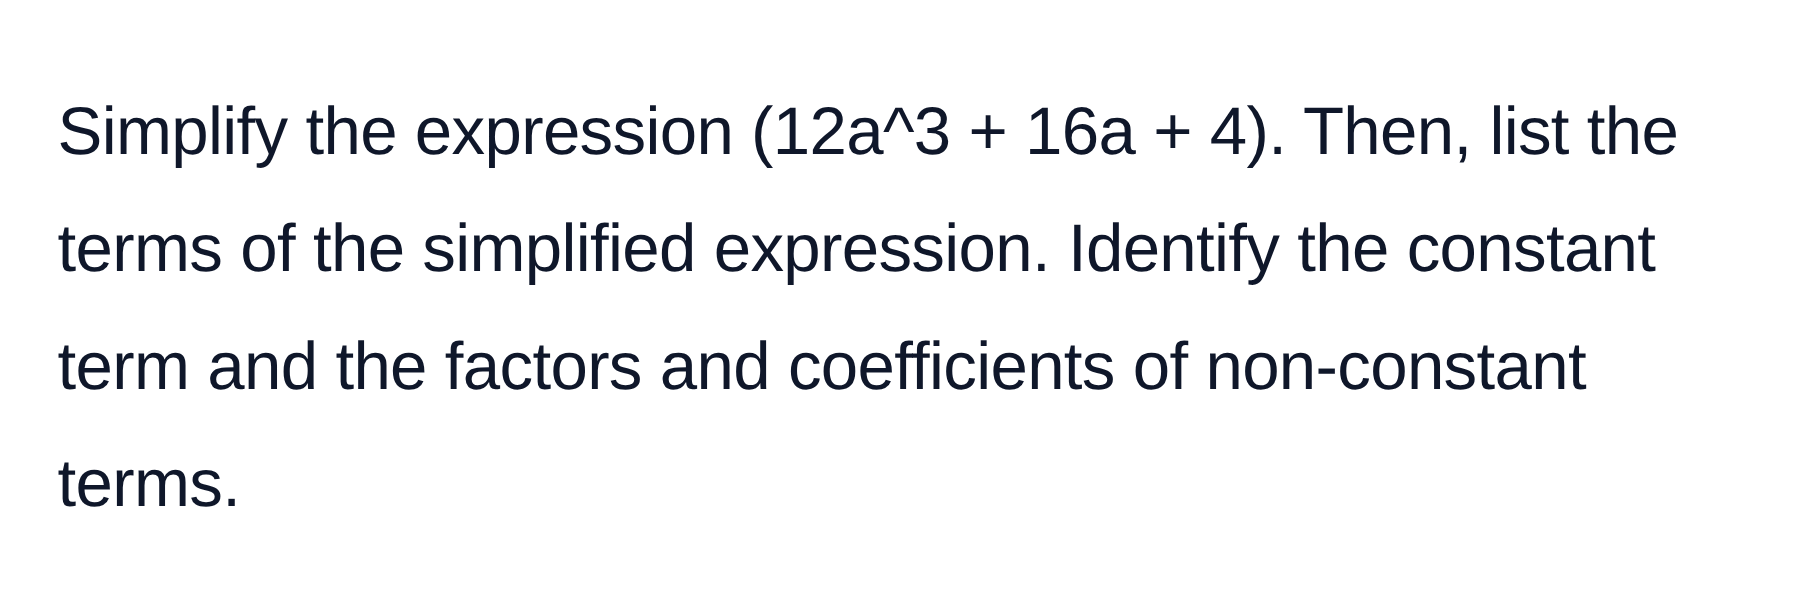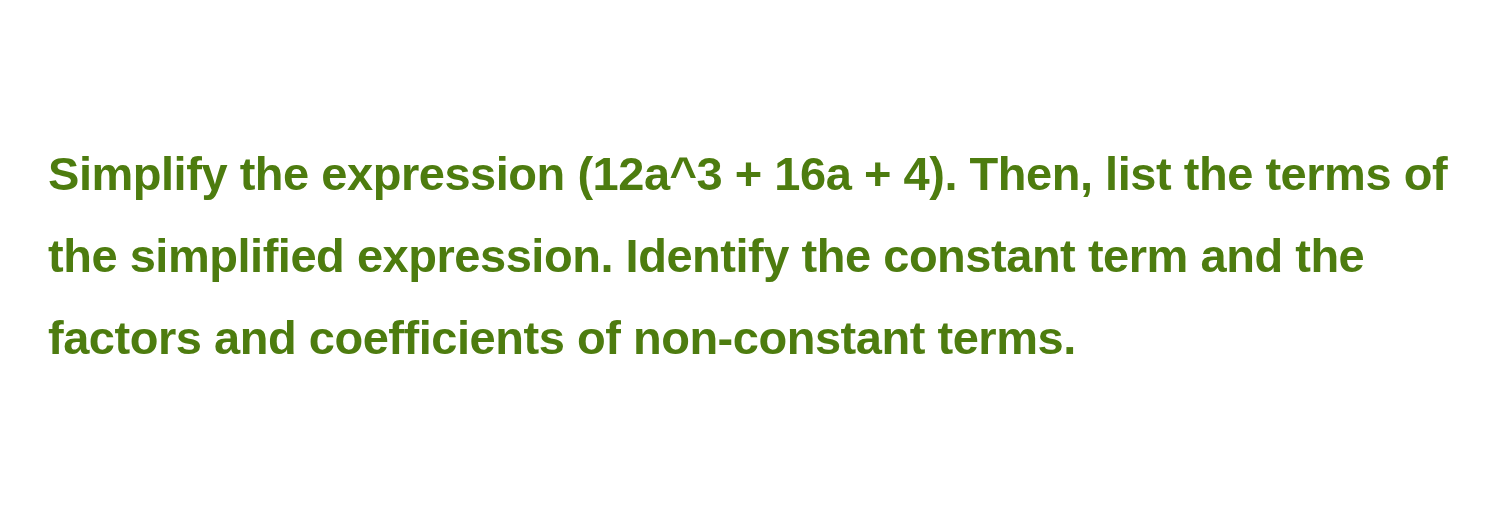--- a/index.html
+++ b/index.html
@@ -11,24 +11,24 @@
       width: 1500px;
       height: 512px;
       background: #ffffff;
       font-family: -apple-system, BlinkMacSystemFont, "Segoe UI", Helvetica, Arial, sans-serif;
       display: flex;
       align-items: center;
       padding-left: 48px;
       padding-right: 48px;
     }
     .text-block {
-      font-size: 47px;
+      font-size: 56px;
       line-height: 1.75;
-      color: #4d7c0f;
-      font-weight: 700;
+      color: #0f172a;
+      font-weight: 400;
       letter-spacing: -0.01em;
       max-width: 1420px;
     }
   </style>
 </head>
 <body>
 
 <div class="text-block">Simplify the expression (12a^3 + 16a + 4). Then, list the terms of the simplified expression. Identify the constant term and the factors and coefficients of non-constant terms.</div>
 
 </body></html>

